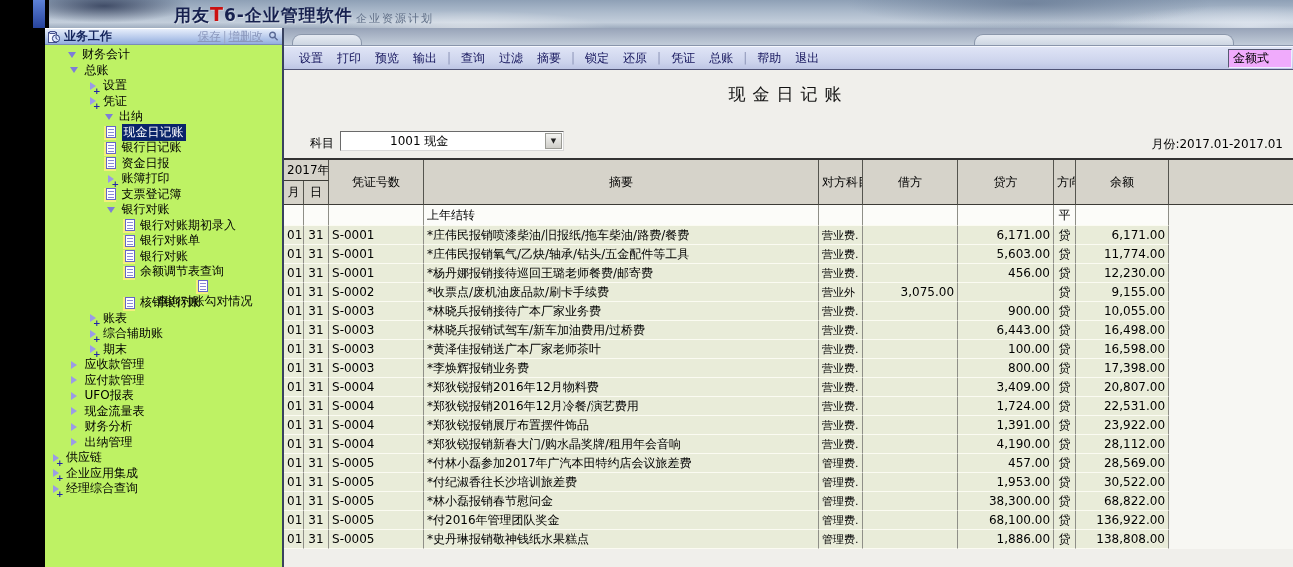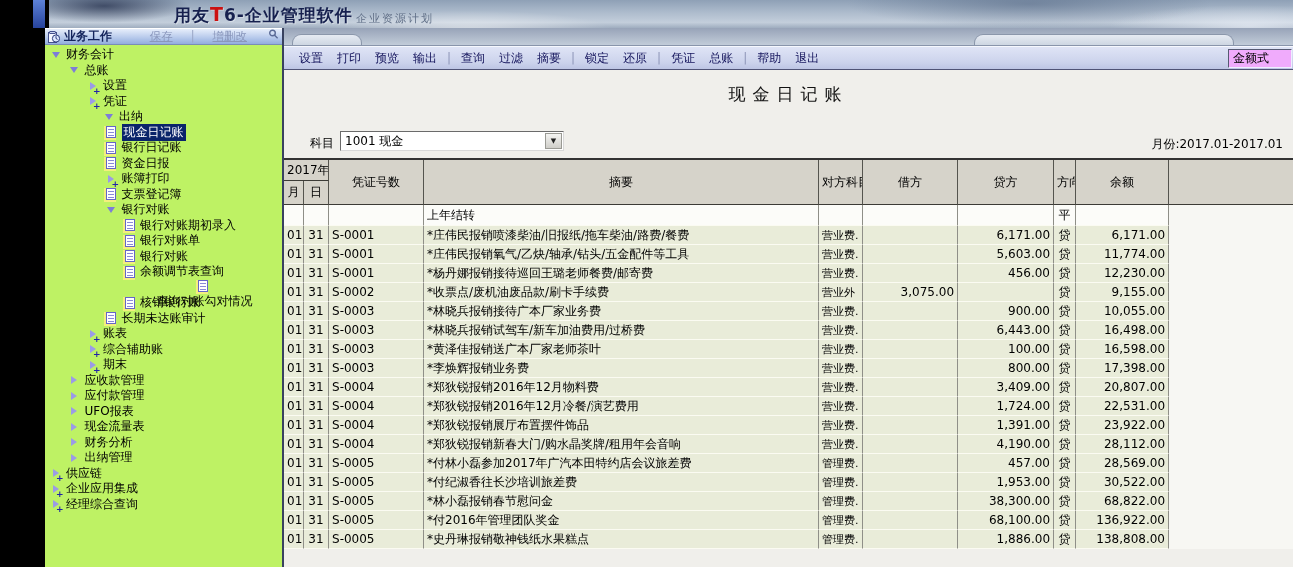--- a/index.html
+++ b/index.html
@@ -34,21 +34,21 @@
     border:1px solid #8b97ab;border-bottom:none;border-radius:9px 9px 0 0;}
 
   
   .vsep{left:282px;top:28px;width:2px;height:539px;background:#39425f;}
   .sidebar{left:45px;top:28px;width:237px;height:539px;background:#bef264;overflow:hidden;}
   .sb-header{height:17px;display:flex;align-items:center;
     background:linear-gradient(180deg,#e7eefb 0%,#b9cbec 55%,#93aede 100%);
     border-top:1px solid #fff;border-bottom:1px solid #7a8db6;
     font-size:12px;font-weight:bold;color:#14245c;padding:0 3px;}
   .sb-header .ttl{margin-left:4px;}
-  .sb-links{margin-left:auto;font-weight:normal;font-size:11.5px;color:#8a97bc;display:flex;gap:16px;}
+  .sb-links{margin-left:auto;font-weight:normal;font-size:11.5px;color:#8a97bc;display:flex;align-items:center;}
   .sb-links .lnk{text-decoration:underline;cursor:default;}
   .sb-links .sep{margin:0 2px;color:#9aa6c6;}
   .tree{padding-top:2px;font-size:12px;color:#000;}
   .tree-item{height:15.5px;display:flex;align-items:center;white-space:nowrap;cursor:default;}
   .tree-icon{width:13px;display:flex;justify-content:center;align-items:center;flex:0 0 13px;position:relative;}
   .tri-open{width:0;height:0;border-left:4px solid transparent;border-right:4px solid transparent;
     border-top:6px solid #7d7dd8;}
   .tri-closed{width:0;height:0;border-top:4px solid transparent;border-bottom:4px solid transparent;
     border-left:6px solid #9b9be6;}
   .plus{position:absolute;left:7px;top:6px;font-size:9px;font-weight:bold;color:#2222a8;line-height:7px;}
@@ -69,21 +69,21 @@
   .format-box{left:1228px;top:49px;width:64px;height:19px;background:#f0abfc;
     border:1px solid;border-color:#565a72 #eef #eef #565a72;
     font-size:12px;line-height:17px;padding-left:4px;color:#000;}
 
   
   .content{left:284px;top:70px;width:1009px;height:497px;background:#f0efeb;overflow:hidden;}
   .report-title{position:absolute;left:0;top:13px;width:100%;text-align:center;
     font-size:17px;letter-spacing:7px;color:#111;}
   .subject-label{position:absolute;left:26px;top:65px;font-size:12px;color:#000;}
   .combo{position:absolute;left:56px;top:61px;width:224px;height:20px;background:#fff;
-    border:1px solid;border-color:#6a6a6a #d8d8d8 #d8d8d8 #6a6a6a;}
+    border:1px solid;border-color:#6a6a6a #d8d8d8 #d8d8d8 #6a6a6a;padding-left:45px;}
   .combo-text{font-size:12px;line-height:18px;padding-left:4px;color:#000;}
   .combo-btn{position:absolute;right:1px;top:1px;width:17px;height:16px;text-align:center;
     background:linear-gradient(180deg,#f4f4f2,#cfcec9);border:1px solid #9a9a94;
     font-size:7px;line-height:15px;color:#222;}
   .period{position:absolute;right:10px;top:66px;font-size:12px;color:#000;}
 
   
   .grid-wrap{position:absolute;left:-1px;top:88px;width:1011px;height:409px;overflow:hidden;}
   table.grid{border-collapse:separate;border-spacing:0;table-layout:fixed;width:1011px;
     border-left:1px solid #333;border-top:2px solid #333;}
@@ -135,21 +135,21 @@
         <span class="lnk">保存</span>
         <span class="sep">|</span>
         <span class="lnk">增删改</span>
         <svg width="11" height="11" viewBox="0 0 11 11" style="margin-left:5px">
           <circle cx="4.5" cy="4" r="2.8" fill="none" stroke="#5a6a96" stroke-width="1.4"></circle>
           <line x1="6.6" y1="6.2" x2="9.6" y2="9.2" stroke="#5a6a96" stroke-width="1.4"></line>
         </svg>
       </span>
     </div>
     <div class="tree" id="tree">
-        <div class="tree-item" style="padding-left: 4px; font-family: Liberation Mono, monospace;">
+        <div class="tree-item" style="padding-left: 20px; font-family: Liberation Mono, monospace;">
           <span class="tree-icon">
             <span class="tri-open"></span>
           </span>
           <span class="tree-label">财务会计</span>
         </div>
         <div class="tree-item" style="padding-left: 22.5px;">
           <span class="tree-icon">
             <span class="tri-open"></span>
           </span>
           <span class="tree-label">总账</span>
@@ -239,26 +239,20 @@
           <span class="tree-icon">
             <span class="doc-icon"></span>
           </span>
           <span class="tree-label">查询对账勾对情况</span>
         </div>
         <div class="tree-item" style="padding-left: 78px;">
           <span class="tree-icon">
             <span class="doc-icon"></span>
           </span>
           <span class="tree-label">核销银行账</span>
-        </div>
-        <div class="tree-item" style="padding-left: 59.5px;">
-          <span class="tree-icon">
-            <span class="doc-icon"></span>
-          </span>
-          <span class="tree-label">长期未达账审计</span>
         </div>
         <div class="tree-item" style="padding-left: 41px;">
           <span class="tree-icon">
             <span class="tri-closed"></span>
             <span class="plus">+</span>
           </span>
           <span class="tree-label">账表</span>
         </div>
         <div class="tree-item" style="padding-left: 41px;">
           <span class="tree-icon">

